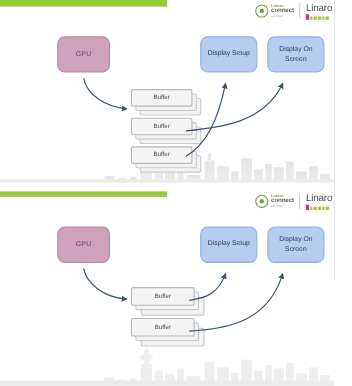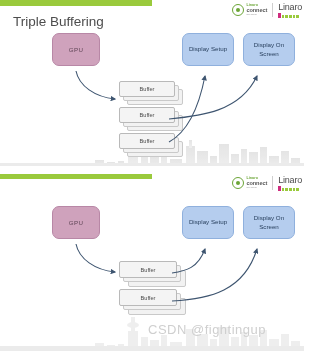--- a/index.html
+++ b/index.html
@@ -131,21 +131,20 @@
           <b class="mag tall"></b>
             <b></b>
             <b></b>
             <b></b>
             <b></b>
             <b></b>
         </span>
       </div>
     </div>
 
-    <div class="title">Triple Buffering</div>
 
     <svg class="arrows" viewBox="0 0 304 168">
       <defs>
         <marker id="ah1" markerWidth="5" markerHeight="5" refX="4" refY="2.5" orient="auto">
           <path d="M0,0 L5,2.5 L0,5 z" fill="#3e5570"></path>
         </marker>
       </defs>
       <g fill="none" stroke="#3e5570" stroke-width="1.1" marker-end="url(#ah1)">
         <path d="M76,71 C79,86 95,97 115,99"></path>
         <path d="M169,142 C180,136 196,122 205,76"></path>
@@ -286,15 +285,14 @@
 
     <div class="stack" style="left:119px;top:116px;width:68px;height:26px;">
       <div class="sh" style="left:9px;top:9px;width:58px;height:17px;"></div>
       <div class="sh" style="left:4px;top:4px;width:58px;height:17px;"></div>
       <div class="card" style="width:58px;height:17px;">
         <span>Buffer</span>
       </div>
     </div>
   </div>
 
-  <div class="watermark" style="left:148px;top:322px;">CSDN @fightingup</div>
 
 </div>
 
 </body></html>

